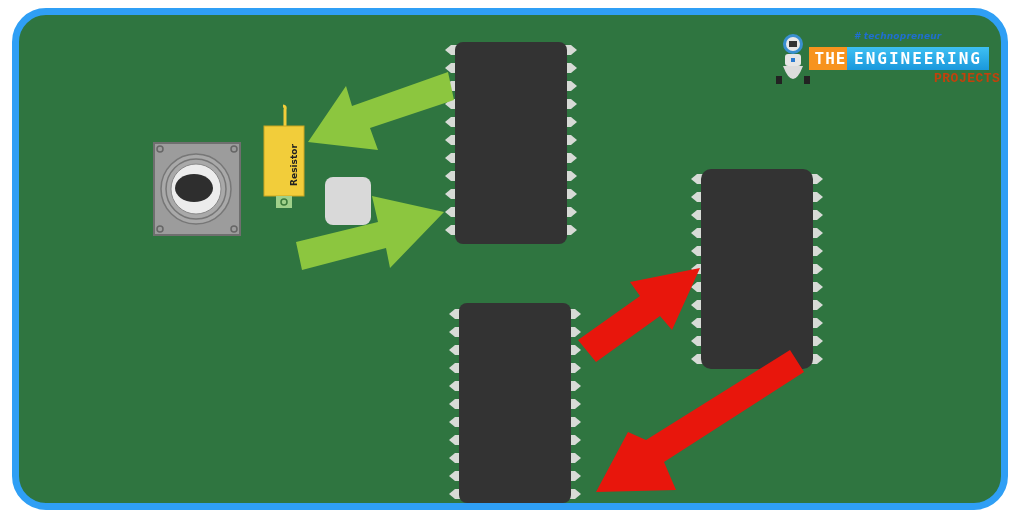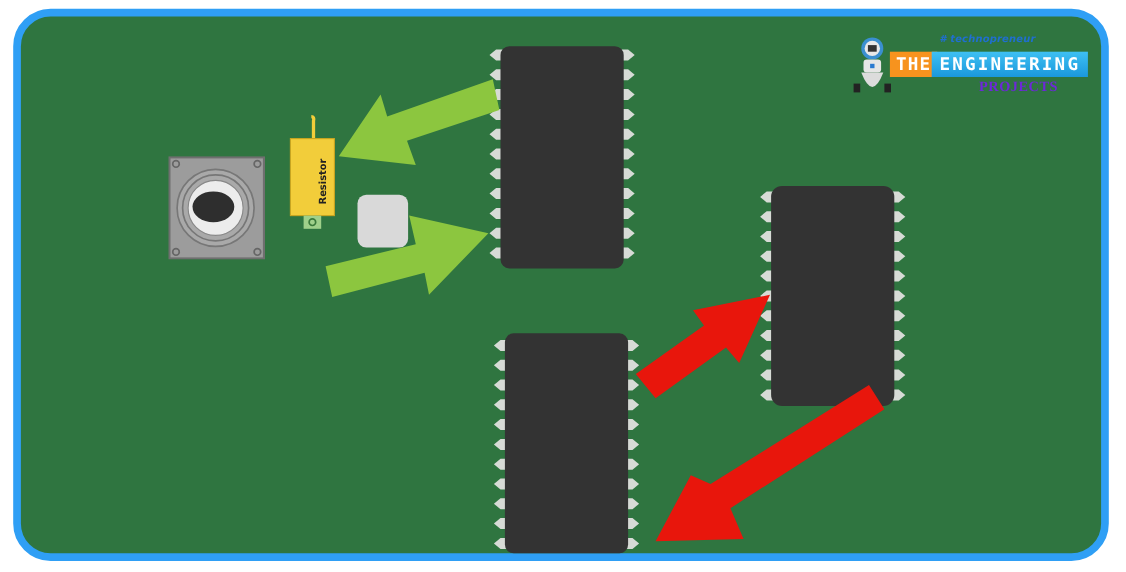--- a/index.html
+++ b/index.html
@@ -5,21 +5,21 @@
   html,body{margin:0;padding:0;background:#ffffff;}
   body{width:1024px;height:520px;position:relative;overflow:hidden;font-family:"DejaVu Sans",sans-serif;}
   #board{position:absolute;left:12px;top:8px;width:996px;height:502px;box-sizing:border-box;border:7px solid #2f9ff5;border-radius:34px;background:#2f7540;overflow:hidden;}
   .abs{position:absolute;}
   svg{display:block;}
   .chip-body{fill:#333333;}
   .pin{fill:#d7dbd6;}
   #logo-hashtag{position:absolute;left:854px;top:31px;font-size:9px;font-style:italic;color:#1f6fd0;font-weight:bold;letter-spacing:0.2px;}
   #logo-the{position:absolute;left:809px;top:47px;width:43px;height:23px;background:#f7931e;color:#fff;font-weight:bold;font-size:16px;line-height:23px;text-align:center;font-family:"DejaVu Sans Mono",monospace;letter-spacing:1px;}
   #logo-eng{position:absolute;left:847px;top:47px;width:142px;height:23px;background:linear-gradient(#3ec0f3,#1a98dc);color:#fff;font-weight:bold;font-size:16px;line-height:23px;text-align:center;font-family:"DejaVu Sans Mono",monospace;letter-spacing:2px;}
-  #logo-projects{position:absolute;left:890px;top:71px;font-size:13px;font-weight:bold;color:#6d28d9;font-family:Liberation Serif, serif;letter-spacing:0.5px;}
+  #logo-projects{position:absolute;left:934px;top:71px;font-size:13px;font-weight:bold;color:#c2410c;font-family:Liberation Mono, monospace;letter-spacing:0.5px;}
   #resistor-label{position:absolute;left:264px;top:160px;font-size:9px;font-weight:bold;color:#222;transform:rotate(-90deg);transform-origin:center;width:60px;text-align:center;}
 </style>
 </head>
 <body>
 
 <div id="board"></div>
 
 <div class="abs" style="left:153px;top:142px;">
   <svg width="88" height="94" viewBox="0 0 88 94">
     <rect x="1" y="1" width="86" height="92" fill="#9c9c9c" stroke="#6f6f6f" stroke-width="2"></rect>

